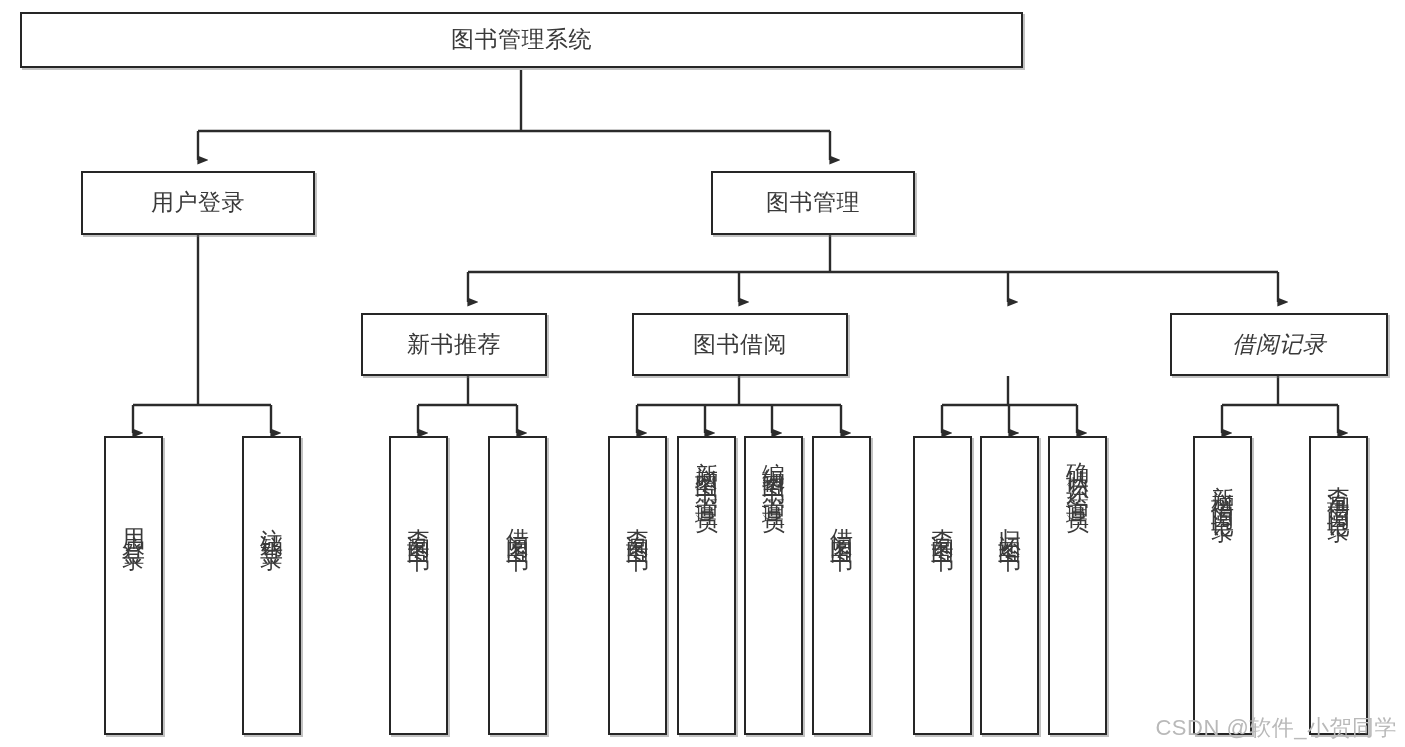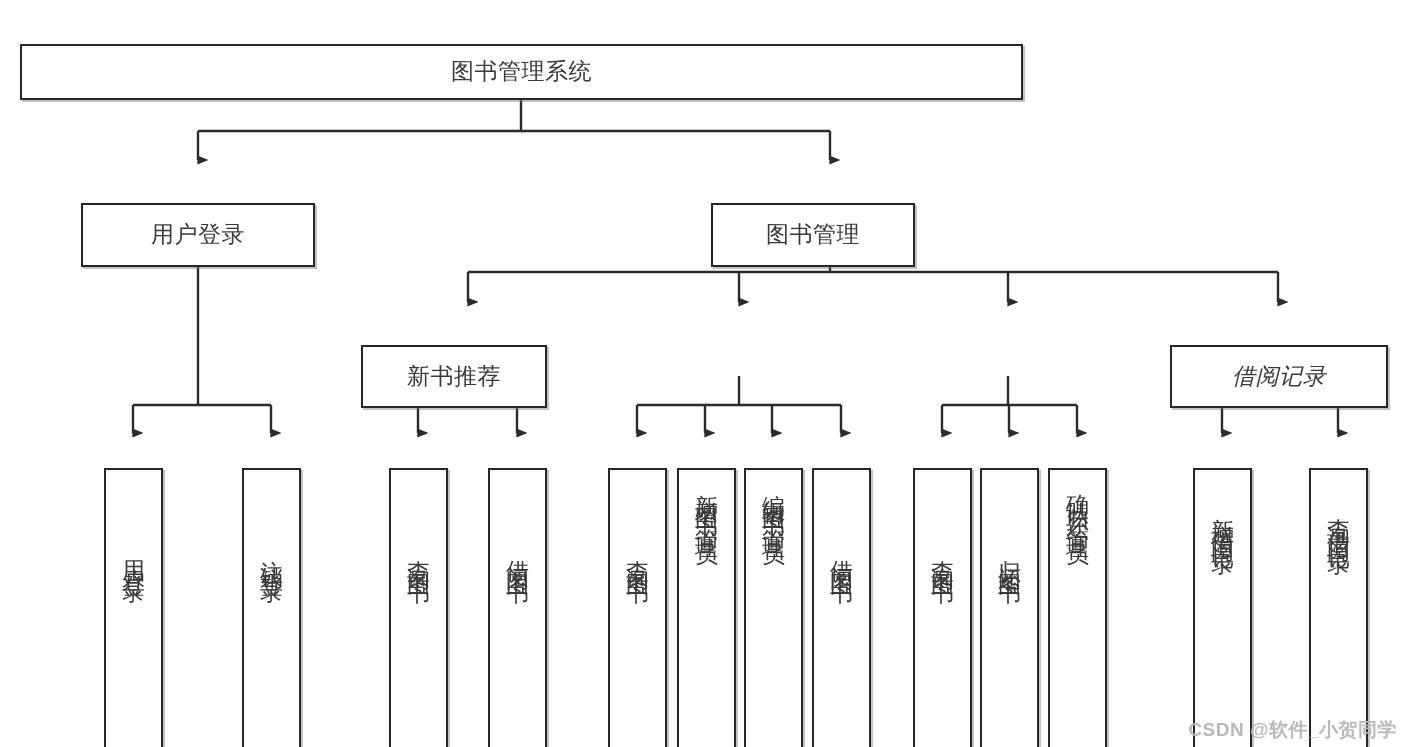--- a/index.html
+++ b/index.html
@@ -22,21 +22,20 @@
   }
   .node-box {
     position: absolute;
     box-sizing: border-box;
     background: #ffffff;
     border: 2px solid #262626;
     box-shadow: 2px 2px 0 0 rgba(120,120,120,0.45);
     display: flex;
     align-items: center;
     justify-content: center;
-    margin-top: 32px;
   }
   .node-label-h {
     font-size: 23px;
     color: #3a3a3a;
     line-height: 1.1;
     white-space: nowrap;
     letter-spacing: 0.5px;
   }
   .node-box.leaf {
     align-items: flex-start;
@@ -56,25 +55,24 @@
     position: absolute;
     left: 0; top: 0;
     width: 1405px;
     height: 747px;
     pointer-events: none;
   }
   .wm {
     position: absolute;
     right: 8px;
     bottom: 4px;
-    font-size: 19px;
+    font-size: 22px;
     color: #b9b9b9;
     white-space: nowrap;
     letter-spacing: 0.5px;
-    font-weight: bold;
   }
 </style>
 </head>
 <body>
 
 <div id="diagram-root">
 
   <svg class="connectors" viewBox="0 0 1405 747" preserveAspectRatio="none">
     <defs>
       <marker id="arrowhead" markerWidth="9" markerHeight="11" refX="4.5" refY="10.4" orient="auto-start-reverse" markerUnits="userSpaceOnUse">
@@ -133,20 +131,23 @@
   <div class="node-box" style="left:81px; top:171px; width:234px; height:64px;">
     <span class="node-label-h">用户登录</span>
   </div>
   <div class="node-box" style="left:711px; top:171px; width:204px; height:64px;">
     <span class="node-label-h">图书管理</span>
   </div>
 
   <div class="node-box" style="left:361px; top:313px; width:186px; height:63px;">
     <span class="node-label-h">新书推荐</span>
   </div>
+  <div class="node-box" style="left:632px; top:313px; width:216px; height:63px;">
+    <span class="node-label-h">图书借阅</span>
+  </div>
   <div class="node-box" style="left:1170px; top:313px; width:218px; height:63px;font-style:italic;">
     <span class="node-label-h">借阅记录</span>
   </div>
 
   <div class="node-box leaf" style="left:104px; top:436px; width:59px; height:299px; padding-top:72px;">
     <span class="node-label-v">用户登录</span>
   </div>
   <div class="node-box leaf" style="left:242px; top:436px; width:59px; height:299px; padding-top:72px;">
     <span class="node-label-v">注销登录</span>
   </div>

